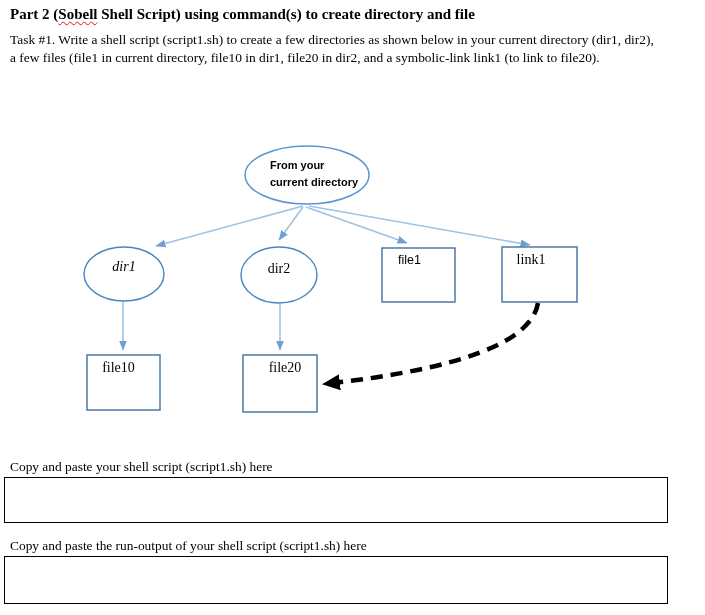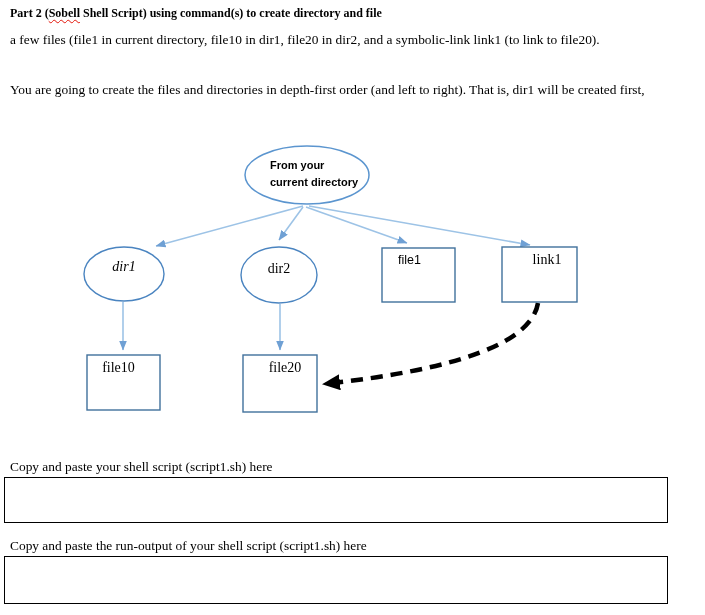--- a/index.html
+++ b/index.html
@@ -7,21 +7,21 @@
     width:705px; height:615px;
     background:#ffffff; color:#000;
     font-family:"Liberation Serif", serif;
     position:relative; overflow:hidden;
   }
   .abs { position:absolute; }
 
   
   .title {
     left:10px; top:6px; width:690px;
-    font-size:12px; font-weight:bold;
+    font-size:15px; font-weight:bold;
   }
   .bodytext { font-size:13.4px; line-height:18px; width:690px; }
   .para-task  { left:10px; top:31px; }
   .para-order { left:10px; top:81px; }
   .wavy {
     text-decoration-line:underline;
     text-decoration-style:wavy;
     text-decoration-color:#e3170c;
     text-decoration-thickness:1px;
     text-underline-offset:2px;
@@ -35,21 +35,21 @@
   }
   .root-label {
     position:absolute; left:270px; top:157px; width:100px;
     font-family:"Liberation Sans", sans-serif;
     font-size:11px; line-height:16.5px; text-align:left;font-weight:bold;
   }
   .lbl-dir1   { left:84px;  top:259px; width:80px;font-style:italic; }
   .lbl-dir2   { left:241px; top:261px; width:76px; }
   .lbl-file1  { left:382px; top:253px; width:55px;
                 font-family:"Liberation Sans", sans-serif; font-size:12.5px; }
-  .lbl-link1  { left:502px; top:252px; width:58px;margin-left:16px; }
+  .lbl-link1  { left:502px; top:252px; width:58px; }
   .lbl-file10 { left:87px;  top:360px; width:63px; }
   .lbl-file20 { left:243px; top:360px; width:84px; }
 
   
   .answer-label { font-size:13.4px; }
   .lbl-script { left:10px; top:459px; }
   .lbl-output { left:10px; top:538px; }
   .answer-box {
     border:1.5px solid #000; background:#fff; box-sizing:border-box;
     left:4px; width:664px;
@@ -58,25 +58,25 @@
   .box-output { top:556px; height:48px; }
 </style>
 </head>
 <body>
 
 <div class="abs title">
   <span>Part 2 (</span><span class="wavy">Sobell</span><span> Shell Script) using command(s) to create directory and file</span>
 </div>
 
 <div class="abs bodytext para-task">
+  <div>Task #1. Write a shell script (script1.sh) to create a few directories as shown below in your current directory (dir1, dir2),</div>
   <div>a few files (file1 in current directory, file10 in dir1, file20 in dir2, and a symbolic-link link1 (to link to file20).</div>
 </div>
 
 <div class="abs bodytext para-order">
-  <div>You are going to create the files and directories in depth-first order (and left to right). That is, dir1 will be created first,</div>
 </div>
 
 <svg class="abs diagram" viewBox="0 0 705 615">
   <defs>
     <marker id="blueArrow" markerUnits="userSpaceOnUse" markerWidth="10" markerHeight="8" refX="9.5" refY="4" orient="auto">
       <path d="M0,0 L10,4 L0,8 Z" fill="#6fa0d4"></path>
     </marker>
     <marker id="blackArrow" markerUnits="userSpaceOnUse" markerWidth="18" markerHeight="16" refX="16" refY="8" orient="auto">
       <path d="M0,0 L18,8 L0,16 Z" fill="#000000"></path>
     </marker>

